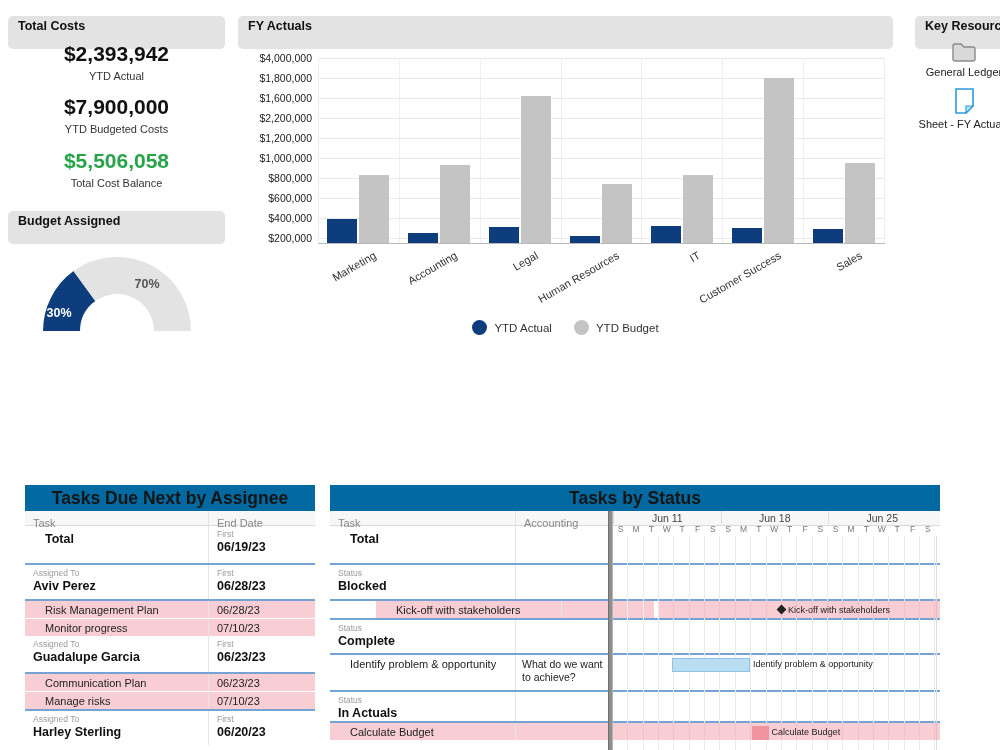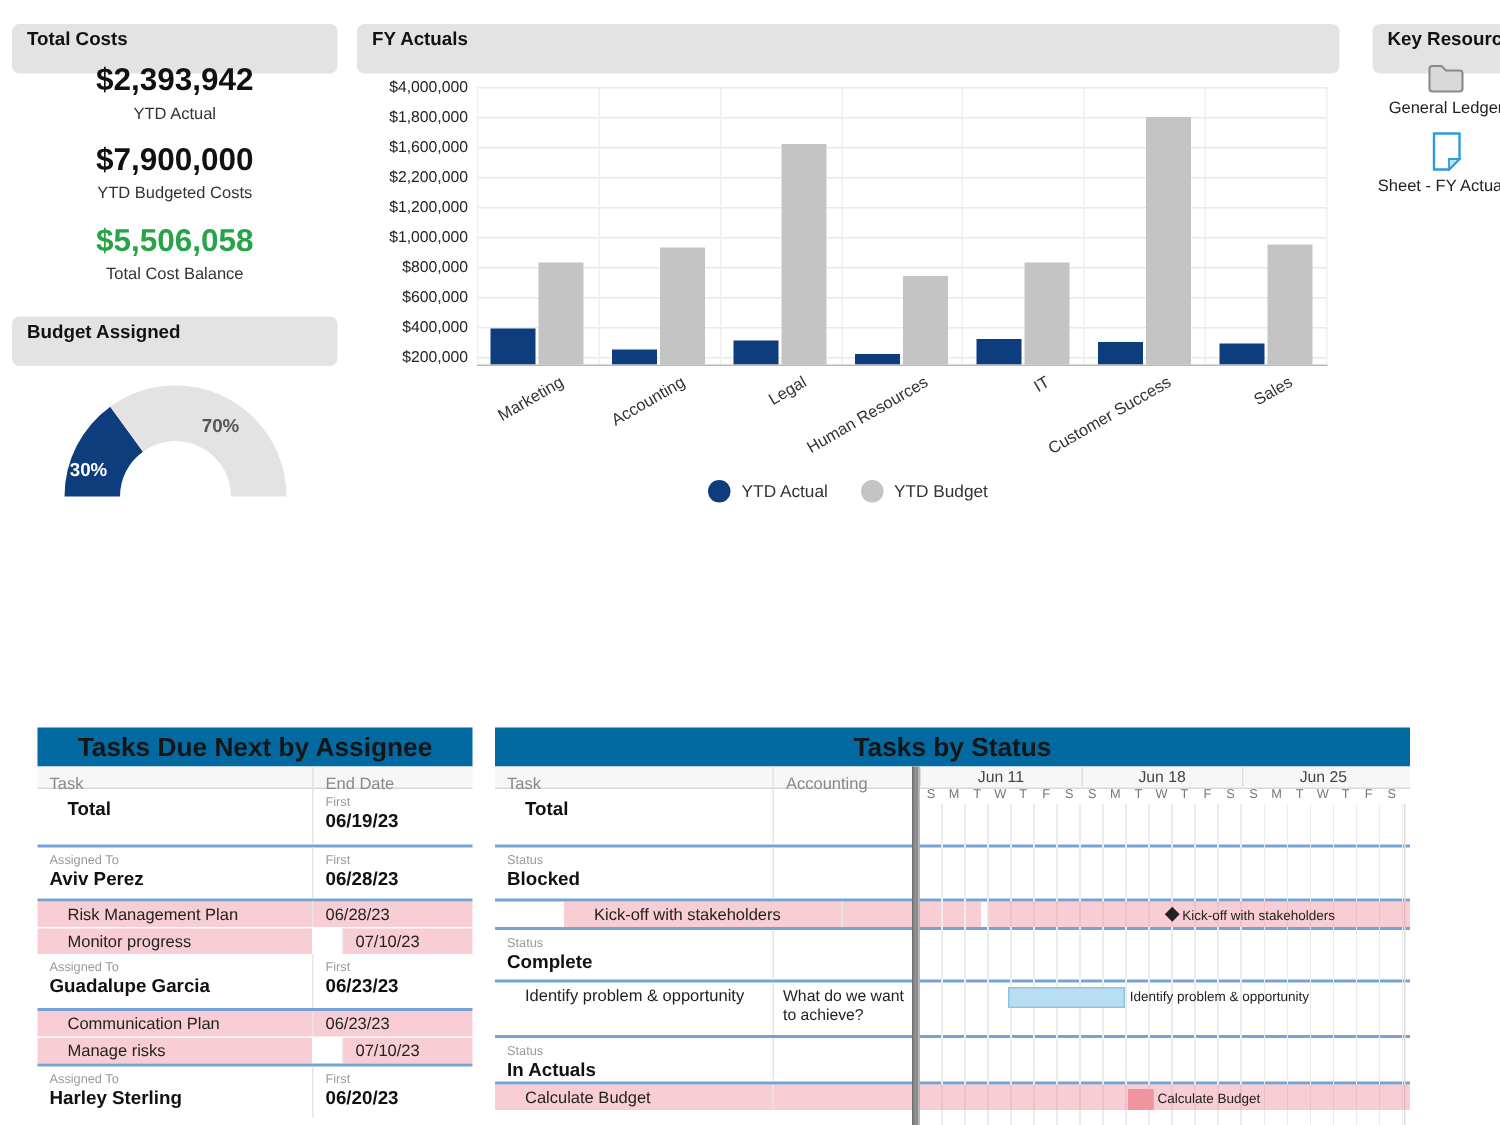--- a/index.html
+++ b/index.html
@@ -28,21 +28,21 @@
         align-items:center;}
   .kres .klabel{font-size:11px;color:#222;margin:4px 0 10px 0;white-space:nowrap;}
   
   .widget{position:absolute;top:485px;background:#fff;}
   .wtitle{height:26px;line-height:26px;background:#0369a1;text-align:center;font-size:17.5px;
           font-weight:bold;color:#151515;}
   .thead{display:grid;height:15px;background:#f7f7f7;border-bottom:1px solid #d9d9d9;box-sizing:border-box;}
   .thc{font-size:11px;color:#888;padding:6px 0 0 8px;box-sizing:border-box;border-left:1px solid #e3e3e3;}
   .thc:first-child{border-left:none;}
   .trow{display:grid;box-sizing:border-box;}
-  .h37{height:37px;} .h36{height:36px;} .h35{height:35px;} .h31{height:31px;} .h19{height:19px;} .h18{height:18px;gap:20px;}
+  .h37{height:37px;} .h36{height:36px;} .h35{height:35px;} .h31{height:31px;} .h19{height:19px;} .h18{height:18px;}
   .blue-top{border-top:2px solid #76a3d6;}
   .white-top{border-top:1px solid #fff;}
   .cell{box-sizing:border-box;border-left:1px solid #e5e5e5;overflow:hidden;}
   .cell:first-child{border-left:none;}
   .cap{font-size:8.5px;color:#9a9a9a;padding:3px 0 0 8px;}
   .bname{font-size:12.5px;font-weight:bold;color:#111;padding:1px 0 0 8px;white-space:nowrap;}
   .sumname{font-size:12.5px;font-weight:bold;color:#111;padding:6px 0 0 20px;}
   .taskname{font-size:11px;color:#222;padding:3px 0 0 20px;white-space:nowrap;}
   .taskval{font-size:11px;color:#222;padding:3px 0 0 8px;}
   .pinkbg{background:rgba(239,138,153,0.42);}

